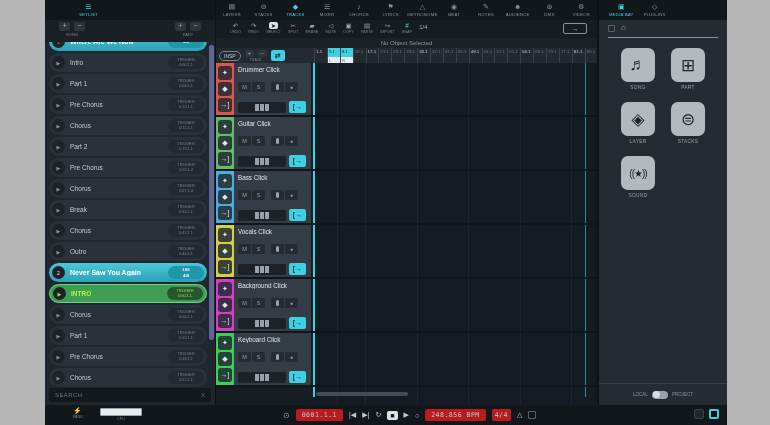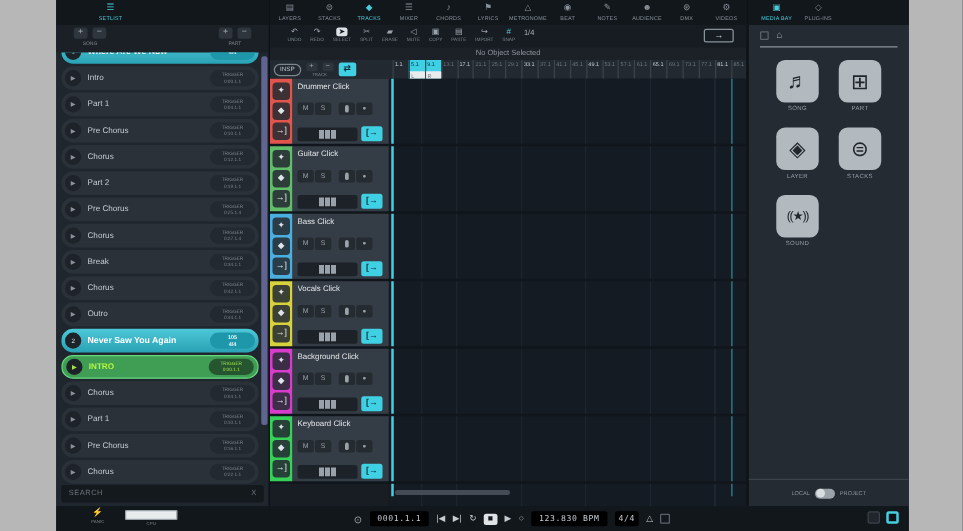--- a/index.html
+++ b/index.html
@@ -146,21 +146,21 @@
   .bottom { position:absolute; left:0; bottom:0; width:682px; height:20px; background:#12171c; }
   .panic { position:absolute; left:28px; top:2px; display:flex; flex-direction:column; align-items:center; }
   .panic .ic { font-size:7px; color:#c5cbd1; line-height:8px; }
   .panic .lb { font-size:3.5px; color:#7b838b; }
   .cpu { position:absolute; left:55px; top:3px; display:flex; flex-direction:column; align-items:center; }
   .cpu .meter { width:42px; height:8px; border:1px solid #9aa2aa; background:#e9eced; border-radius:1px; }
   .cpu .lb { font-size:3.5px; color:#7b838b; margin-top:1px; }
   .transport { position:absolute; left:238px; top:0; height:20px; display:flex; align-items:center; gap:6px; }
   .t-ic { color:#c5cbd1; font-size:7px; }
   .clock { color:#9aa3ab; font-size:8px; }
-  .disp { background:#000000; border-radius:2px; padding:2px 6px; font-family:"DejaVu Sans Mono",monospace;
+  .disp { background:#b91c1c; border-radius:2px; padding:2px 6px; font-family:"DejaVu Sans Mono",monospace;
     font-size:6.5px; color:#c5cbd1; letter-spacing:.5px; }
   .stop-btn { background:#dfe3e6; color:#14191e; border-radius:2px; padding:1px 3px; font-size:7px; }
   .sigbox { padding:2px 3px; }
   .chk2 { width:8px; height:8px; border:1px solid #5a626a; border-radius:1px; }
   .corner { position:absolute; right:8px; top:4px; display:flex; gap:5px; }
   .c-sq { width:10px; height:10px; border-radius:2px; border:1px solid #3a424a; background:#20262c; }
   .c-sq.on { border:2px solid #45cede; background:#0d1114; }
 </style>
 </head>
 <body>
@@ -703,21 +703,21 @@
     </div>
     <div class="transport">
       <span class="clock">⊙</span>
       <span class="disp">0001.1.1</span>
       <span class="t-ic">|◀</span>
       <span class="t-ic">▶|</span>
       <span class="t-ic">↻</span>
       <span class="t-ic stop-btn">■</span>
       <span class="t-ic">▶</span>
       <span class="t-ic">○</span>
-      <span class="disp">123.830 BPM</span>
+      <span class="disp">248.856 BPM</span>
       <span class="disp sigbox">4/4</span>
       <span class="t-ic">△</span>
       <span class="chk2"></span>
     </div>
     <div class="corner">
       <span class="c-sq"></span>
       <span class="c-sq on"></span>
     </div>
   </div>
 

